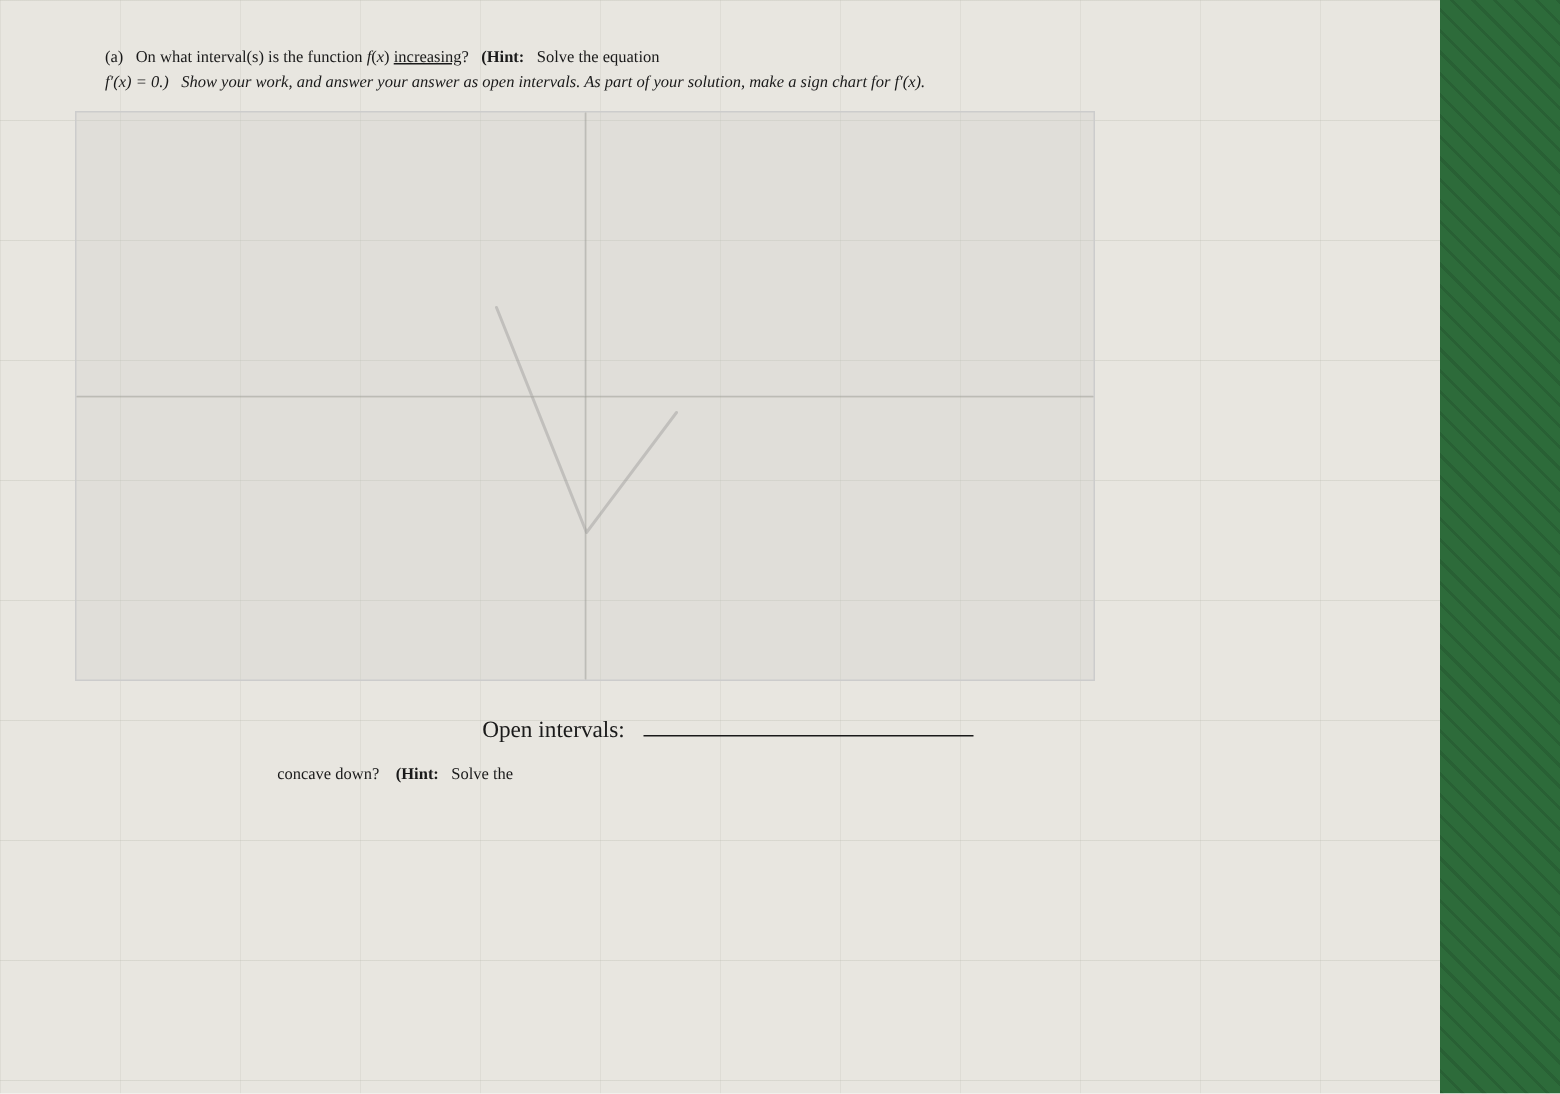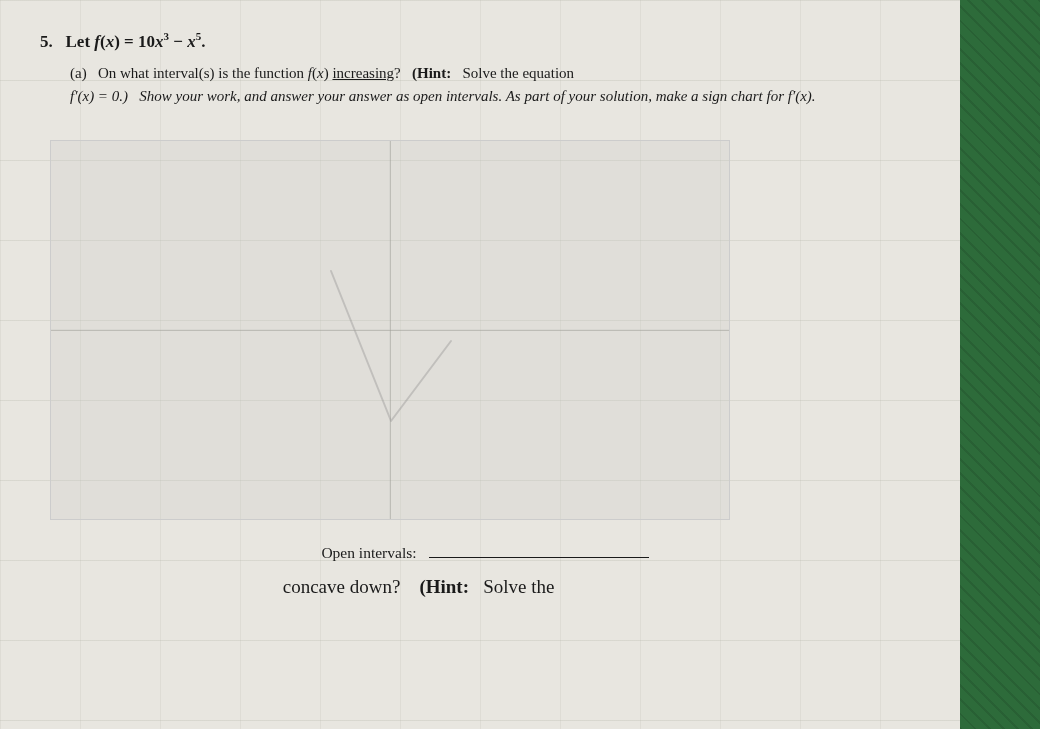--- a/index.html
+++ b/index.html
@@ -41,25 +41,25 @@
     }
 
     .question-number {
       font-size: 17px;
       font-weight: bold;
       margin-bottom: 10px;
       color: #1a1a1a;
     }
 
     .question-text {
-      font-size: 15px;
+      font-size: 11px;
       line-height: 1.55;
       color: #1a1a1a;
       margin-left: 30px;
-      margin-bottom: 32px;
+      margin-bottom: 10px;
     }
 
     .question-text .part-label {
       font-style: normal;
     }
 
     .hint-text {
       font-weight: bold;
     }
 
@@ -129,45 +129,38 @@
     }
 
     .underline-blank {
       display: inline-block;
       width: 220px;
       border-bottom: 1.5px solid #1a1a1a;
       margin-left: 4px;
     }
 
     .bottom-hint {
-      font-size: 19px;
+      font-size: 11px;
       color: #1a1a1a;
     }
 
     sup {
       font-size: 0.65em;
       vertical-align: super;
     }
 
     .math-inline {
       font-style: italic;
     }
   </style>
 </head>
 <body>
 
 <div class="main-content">
 
-  <div class="question-number">
-    <span>5.</span>
-    &nbsp;
-    <span>
-      Let <span class="math-inline">f</span>(<span class="math-inline">x</span>) = 10<span class="math-inline">x</span><sup>3</sup> − <span class="math-inline">x</span><sup>5</sup>.
-    </span>
-  </div>
 
   <div class="question-text">
     <span class="part-label">(a)</span>
     &nbsp;
     <span>
       On what interval(s) is the function <span class="math-inline">f</span>(<span class="math-inline">x</span>) <span style="text-decoration:underline;">increasing</span>?
       &nbsp;
       <span class="hint-text">(Hint:</span>
       &nbsp;
       <span>Solve the equation</span>

